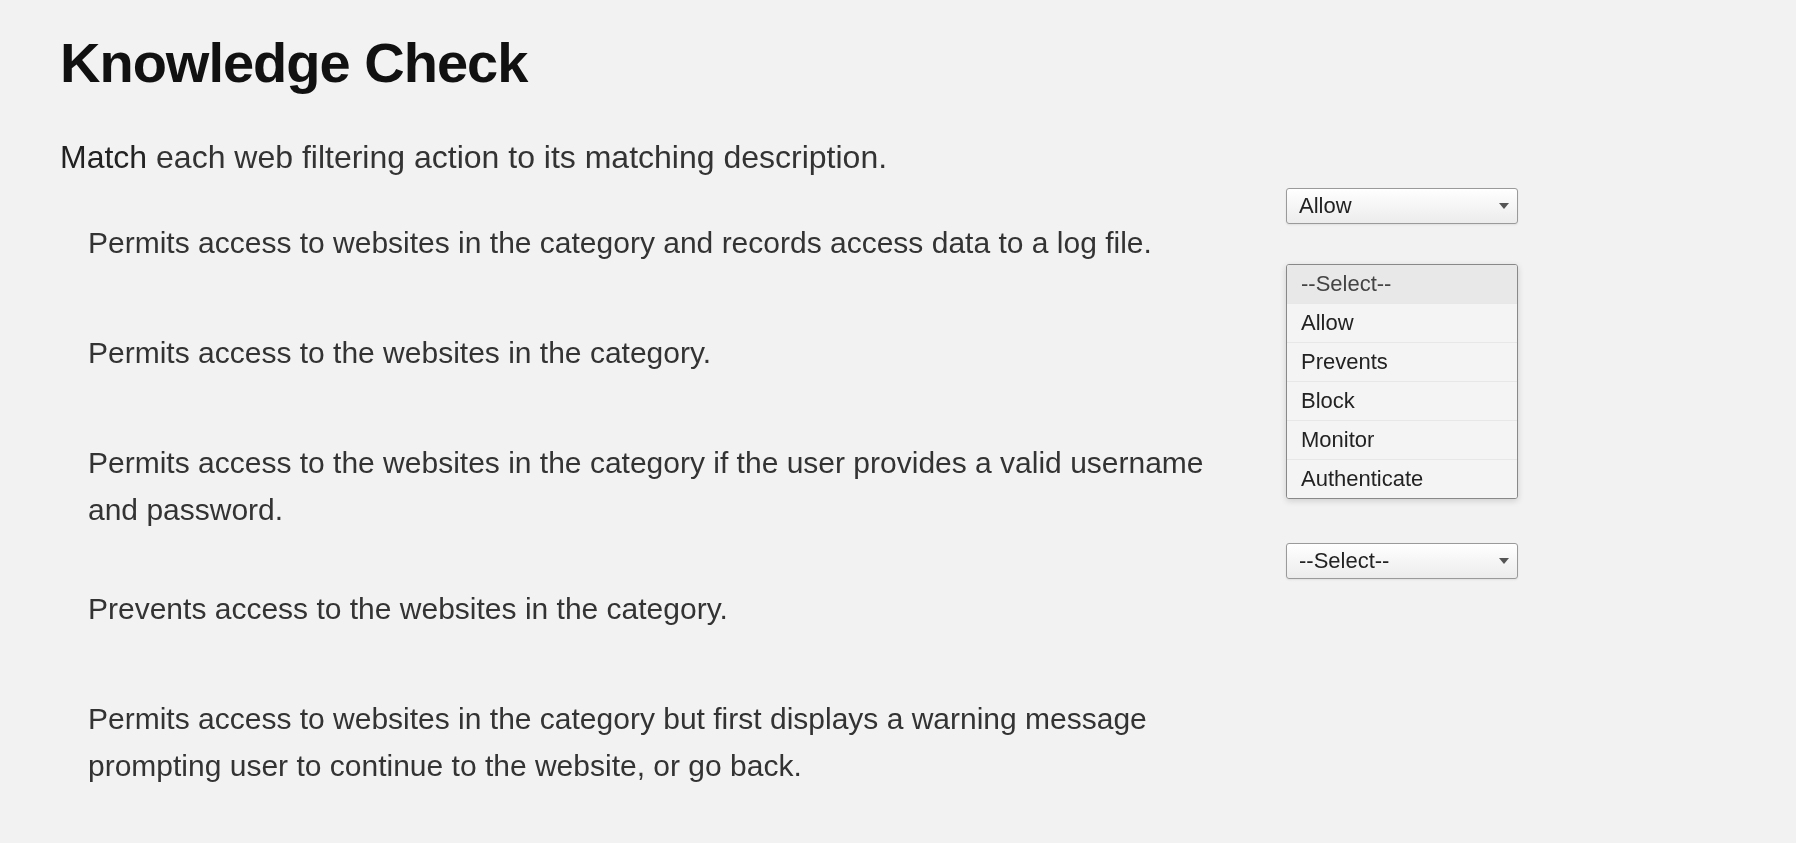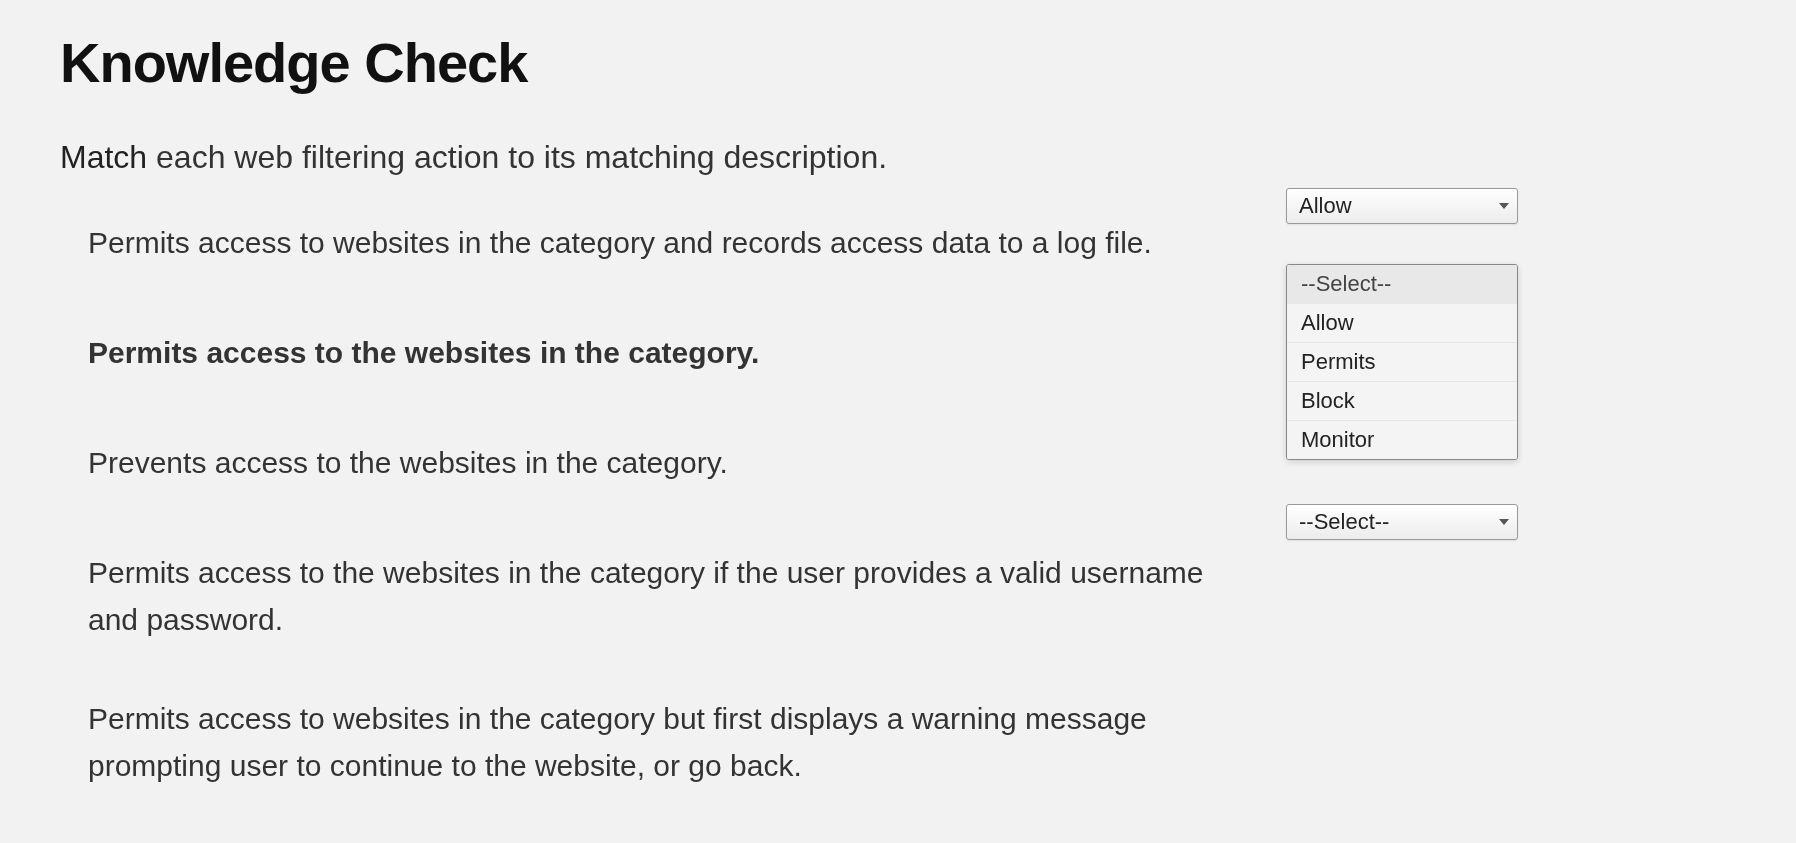--- a/index.html
+++ b/index.html
@@ -104,21 +104,21 @@
     border-top: 1px solid rgba(0,0,0,0.05);
   }
   .dropdown-open .opt:first-child {
     border-top: none;
     background: #e8e8e8;
     color: #444;
   }
   .last-select { margin-top: 4px; }
   
   .spacer-row1 { min-height: 74px; }
-  .spacer-row2 { min-height: 74px; font-weight: bold; }
+  .spacer-row2 { min-height: 74px; }
   .spacer-row3 { min-height: 110px; }
   .spacer-row4 { min-height: 74px; }
   .spacer-row5 { min-height: 110px; }
 </style>
 </head>
 <body>
 
 <div class="page">
 
   <h1 class="title">Knowledge Check</h1>
@@ -127,44 +127,45 @@
     <span class="lead">Match</span><span> each web filtering action to its matching description.</span>
   </div>
 
   <div class="qa-area">
     <div class="qa-row spacer-row1">
       <div class="qa-text">Permits access to websites in the category and records access data to a log file.</div>
     </div>
     <div class="qa-row spacer-row2">
       <div class="qa-text">Permits access to the websites in the category.</div>
     </div>
+    <div class="qa-row spacer-row3">
+      <div class="qa-text">Permits access to the websites in the category if the user provides a valid username and password.</div>
+    </div>
     <div class="qa-row spacer-row4">
       <div class="qa-text">Prevents access to the websites in the category.</div>
-    </div>
-    <div class="qa-row spacer-row3">
-      <div class="qa-text">Permits access to the websites in the category if the user provides a valid username and password.</div>
     </div>
     <div class="qa-row spacer-row5">
       <div class="qa-text">Permits access to websites in the category but first displays a warning message prompting user to continue to the website, or go back.</div>
     </div>
   </div>
 
   <div class="right-col">
 
     <div class="select-box first-select">
       <span>Allow</span>
       <span class="caret"></span>
     </div>
 
     <div class="dropdown-open">
       <div class="opt">--Select--</div>
       <div class="opt">Allow</div>
-      <div class="opt">Permits</div>
+      <div class="opt">Prevents</div>
       <div class="opt">Block</div>
       <div class="opt">Monitor</div>
+      <div class="opt">Authenticate</div>
     </div>
 
     <div class="select-box last-select">
       <span>--Select--</span>
       <span class="caret"></span>
     </div>
 
   </div>
 
 </div>

